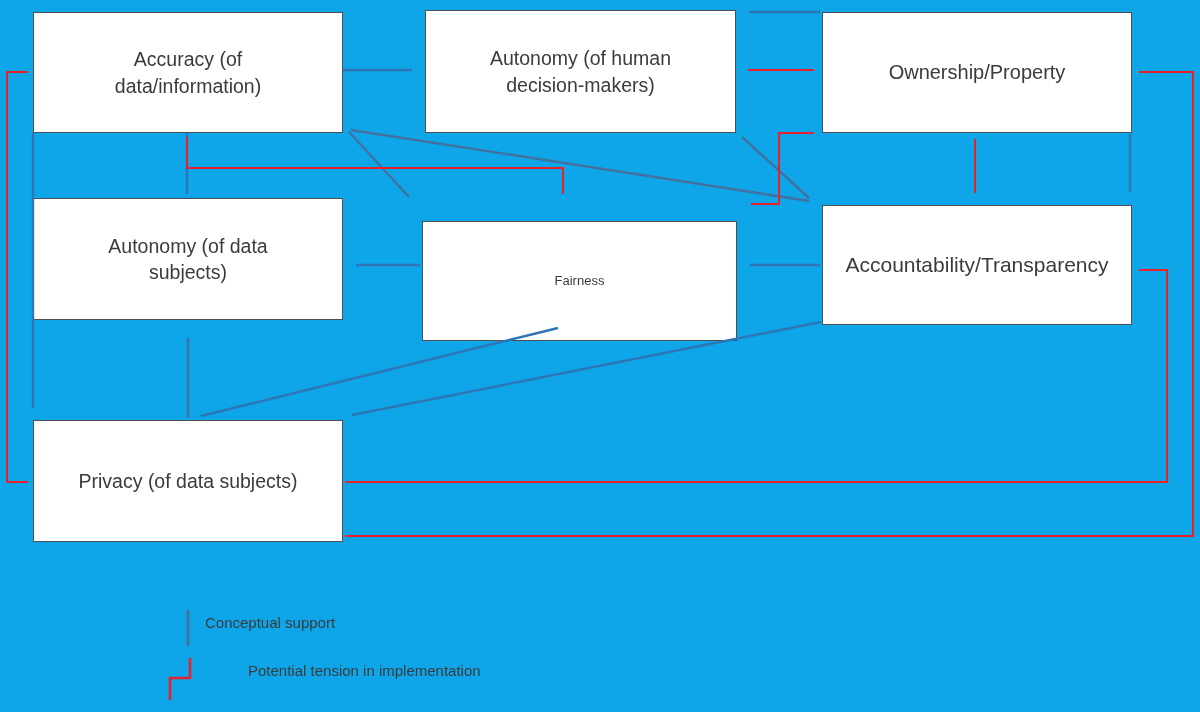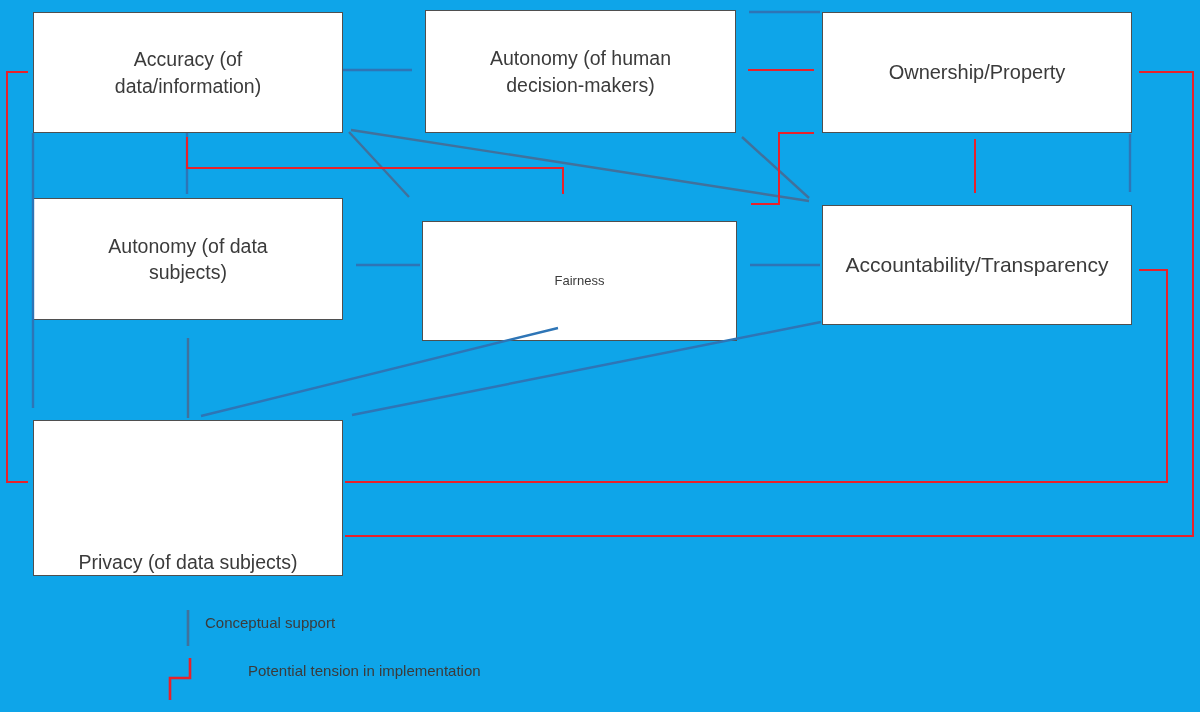--- a/index.html
+++ b/index.html
@@ -16,21 +16,21 @@
   .node .lbl{display:block;line-height:1.35;}
   #node-accuracy      {left:33px;  top:12px;  width:310px; height:121px; font-size:19.5px;}
   #node-accuracy .lbl {max-width:205px;}
   #node-autonomy-human{left:425px; top:10px;  width:311px; height:123px; font-size:19.5px;}
   #node-autonomy-human .lbl{max-width:250px;}
   #node-ownership     {left:822px; top:12px;  width:310px; height:121px; font-size:20px;}
   #node-autonomy-data {left:33px;  top:198px; width:310px; height:122px; font-size:19.5px;}
   #node-autonomy-data .lbl{max-width:235px;}
   #node-fairness      {left:422px; top:205px; width:315px; height:120px; font-size:13px;margin-top:16px;}
   #node-accountability{left:822px; top:205px; width:310px; height:120px; font-size:21px;}
-  #node-privacy       {left:33px;  top:420px; width:310px; height:156px; font-size:19.5px;align-items:flex-end;}
+  #node-privacy       {left:33px;  top:420px; width:310px; height:122px; font-size:19.5px;}
   .legend-label{
     position:absolute;color:#3b3b3b;font-size:15px;white-space:nowrap;
   }
   #legend-label-support{left:205px;top:614px;text-align:center;}
   #legend-label-tension{left:205px;top:662px;margin-left:43px;}
   svg .b{stroke:#2E75B6;}
   svg .s{stroke:#41719C;}
   svg .r{stroke:#E8212B;}
   svg path, svg line{fill:none;}
 </style>

